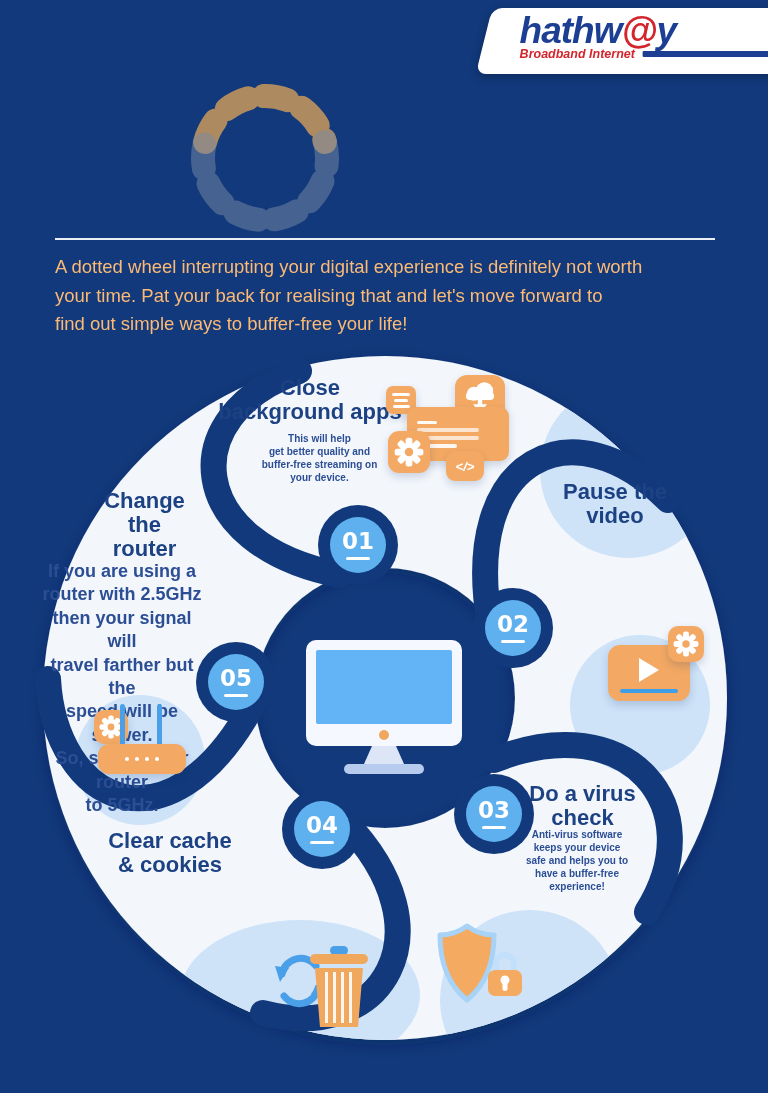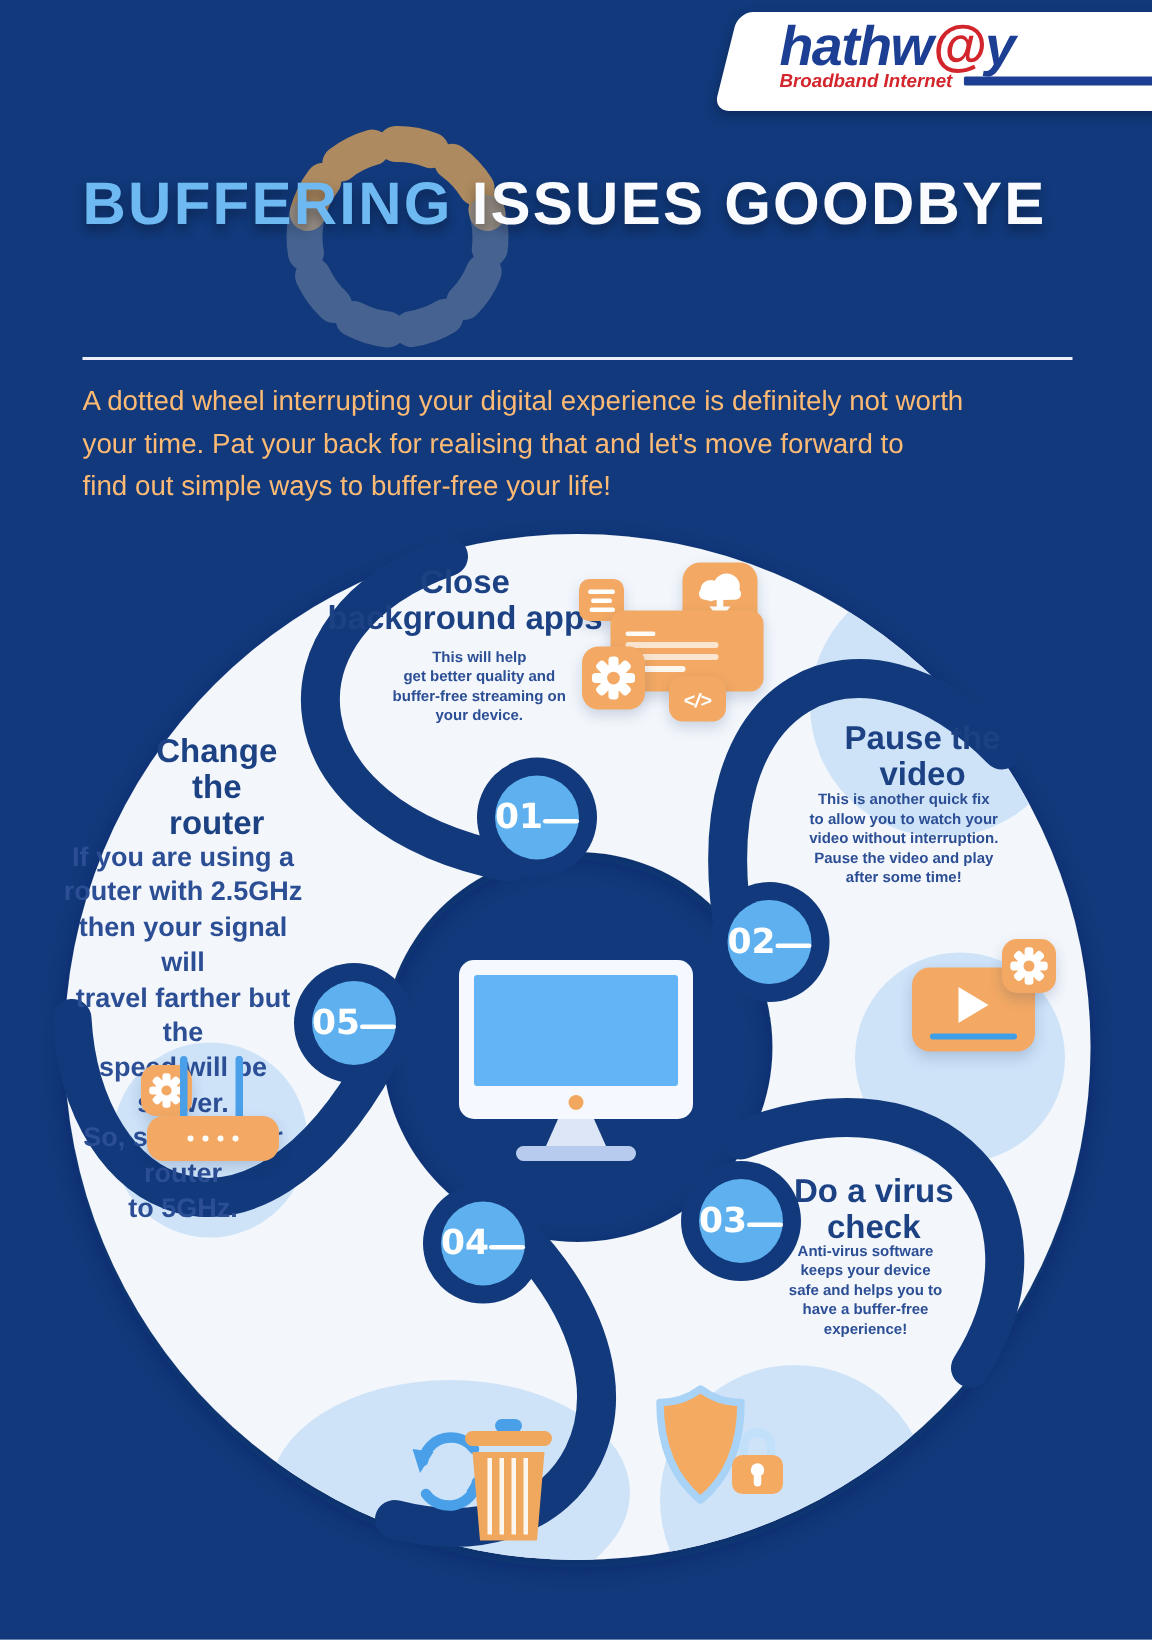--- a/index.html
+++ b/index.html
@@ -48,21 +48,21 @@
   .h3{left:520px;top:782px;width:125px;}
   .b3{left:482px;top:828px;width:190px;}
   .h4{left:95px;top:829px;width:150px;}
   .b4{left:105px;top:881px;width:268px;font-size:13.5px;}
   .h5{left:92px;top:489px;width:105px;}
   .b5{left:42px;top:560px;width:160px;font-size:18px;}
 
   
   .badge{position:absolute;width:56px;height:56px;border-radius:50%;
     background:var(--badge);box-shadow:0 0 0 12px var(--navy);
-    display:flex;flex-direction:row;align-items:center;justify-content:center;}
+    display:flex;flex-direction:column;align-items:center;justify-content:center;}
   .badge .num{font-family:"DejaVu Sans",sans-serif;font-weight:bold;font-size:23px;
     color:#fff;line-height:1;}
   .badge .ul{width:24px;height:3px;background:#fff;border-radius:2px;margin-top:4px;}
   .bd1{left:330px;top:517px;} .bd2{left:485px;top:600px;} .bd3{left:466px;top:786px;}
   .bd4{left:294px;top:801px;} .bd5{left:208px;top:654px;}
 
   
   .tile{position:absolute;background:var(--orange);border-radius:10px;
     display:flex;flex-direction:column;align-items:center;justify-content:center;
     box-shadow:0 4px 9px rgba(16,45,100,.18);}
@@ -127,47 +127,43 @@
       </div>
     </div>
   </div>
 
   <svg class="spinner" width="160" height="165" viewBox="0 0 160 165">
     <path d="M20.1,64 A62,62 0 0 1 139.9,64" stroke="#C9995C" stroke-opacity="0.85" stroke-width="24" fill="none" stroke-dasharray="24 16" stroke-linecap="round"></path>
     <path d="M139.9,64 A62,62 0 1 1 20.1,64" stroke="#7A8CA6" stroke-opacity="0.5" stroke-width="24" fill="none" stroke-dasharray="24 16" stroke-linecap="round"></path>
   </svg>
 
   <div class="title">
-    <div><span class="hl">BUFFERING</span><span> ISSUES GOODBYE</span></div>
   </div>
   <div class="divider"></div>
   <div class="intro">A dotted wheel interrupting your digital experience is definitely not worth
 your time. Pat your back for realising that and let's move forward to
 find out simple ways to buffer-free your life!</div>
 
   <div class="sec-h h1">Close
 background apps</div>
   <div class="sec-b b1">This will help
 get better quality and
 buffer-free streaming on
 your device.</div>
   <div class="sec-h h2">Pause the
 video</div>
-  <div class="sec-b b2">This is another quick fix
-to allow you to watch your
-video without interruption.
-Pause the video and play
-after some time!</div>
   <div class="sec-h h3">Do a virus
 check</div>
   <div class="sec-b b3">Anti-virus software
 keeps your device
 safe and helps you to
 have a buffer-free
 experience!</div>
+  <div class="sec-h h4">Clear cache
+&amp; cookies</div>
   <div class="sec-h h5">Change
 the
 router</div>
   <div class="sec-b b5">If you are using a
 router with 2.5GHz
 then your signal will
 travel farther but the
 speed will be slower.
 So, switch your router
 to 5GHz.</div>

